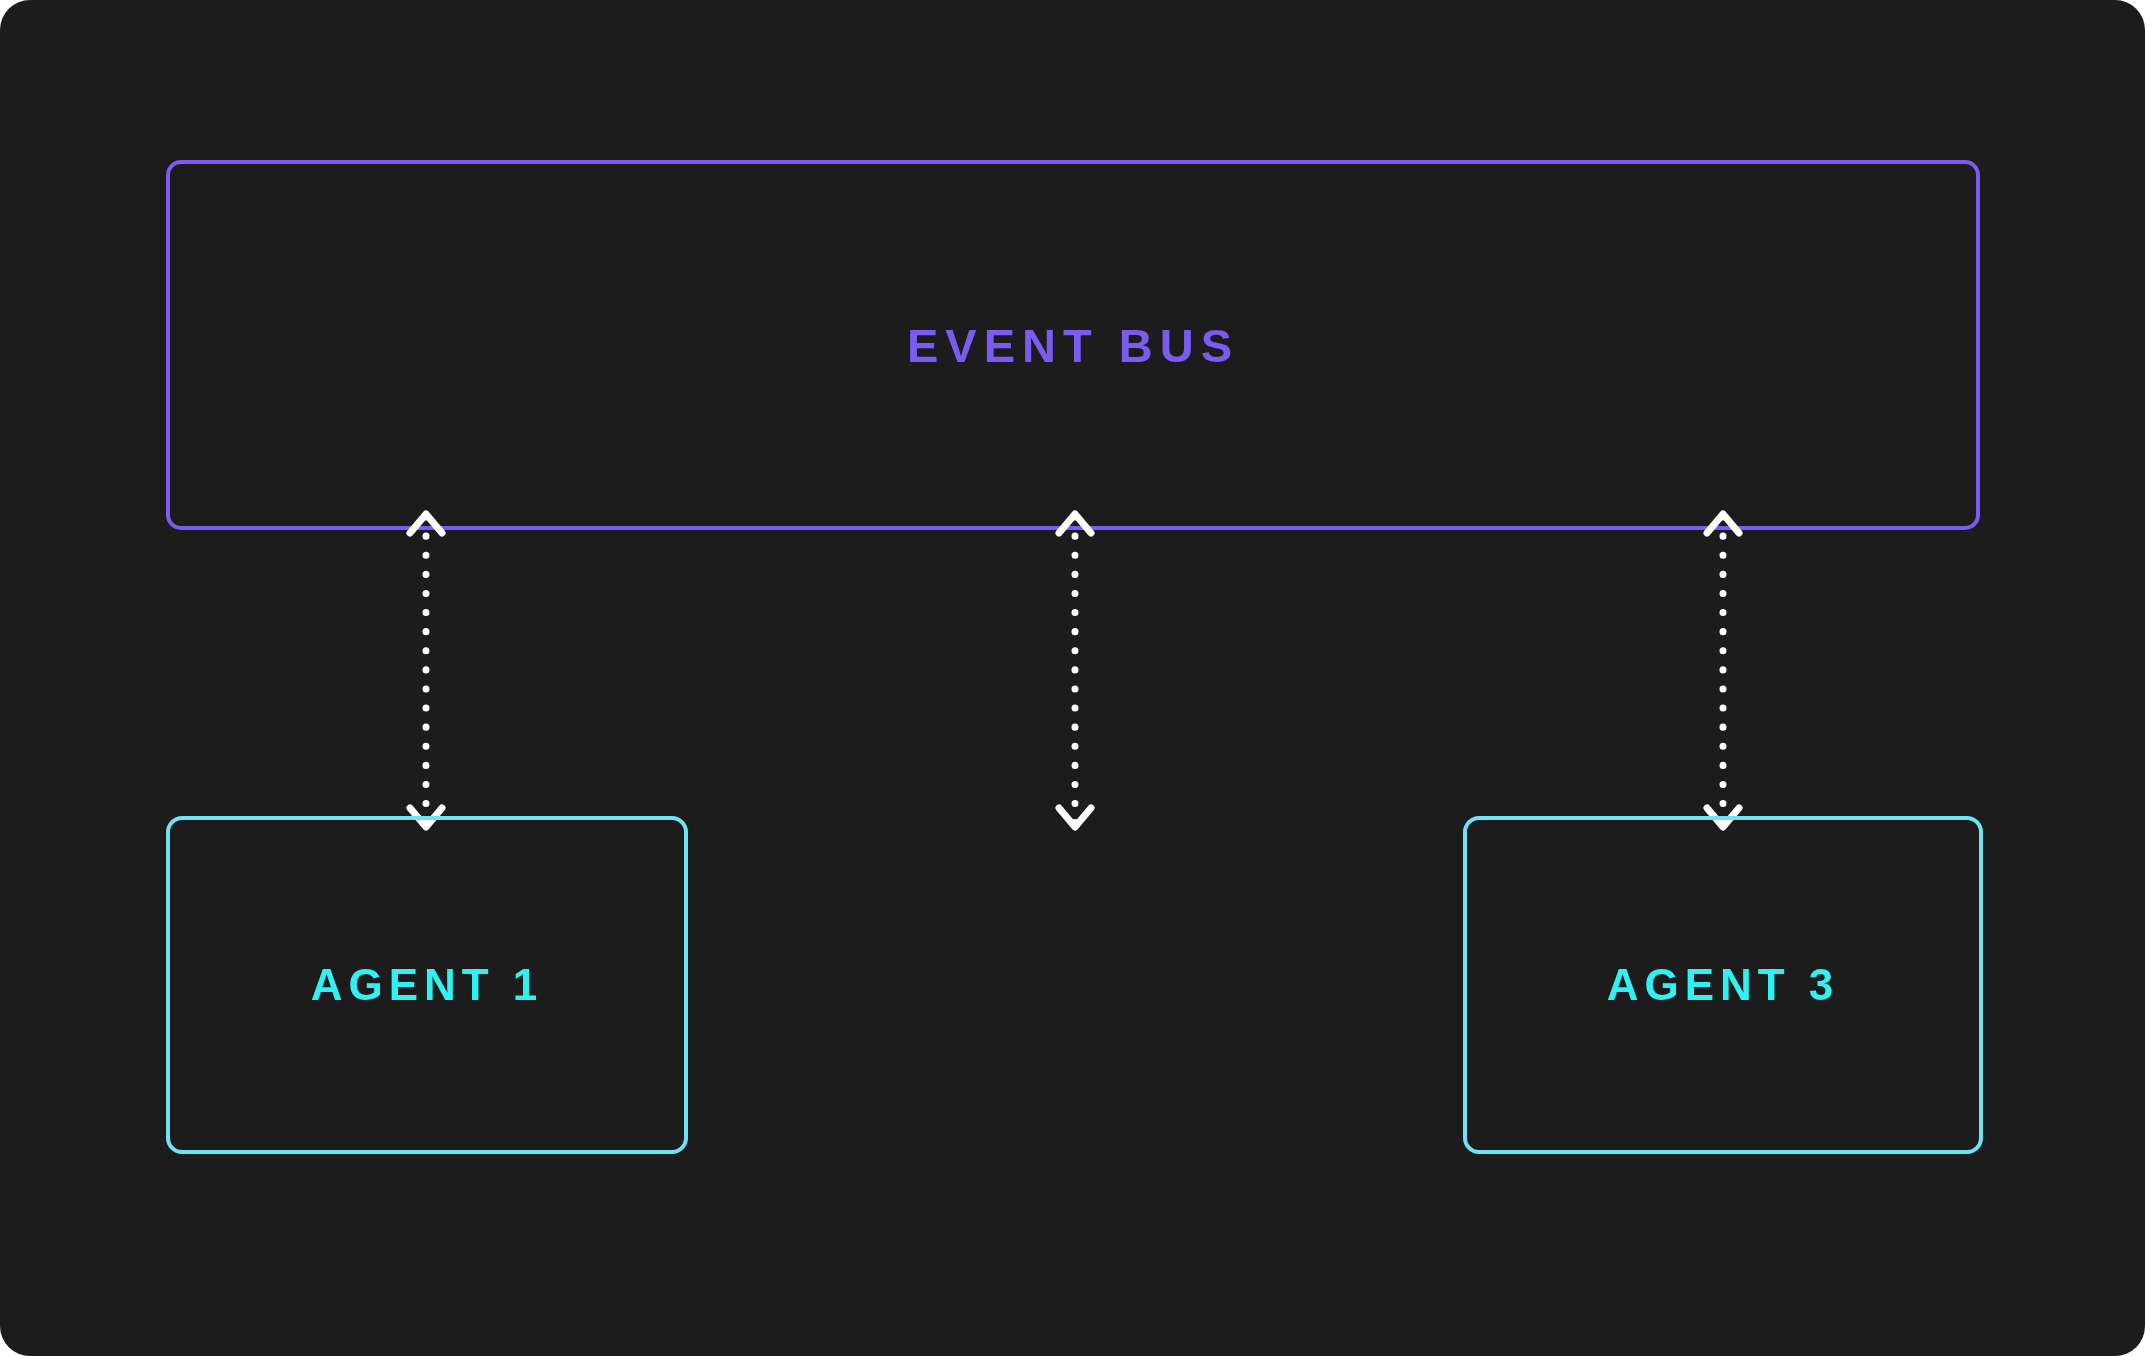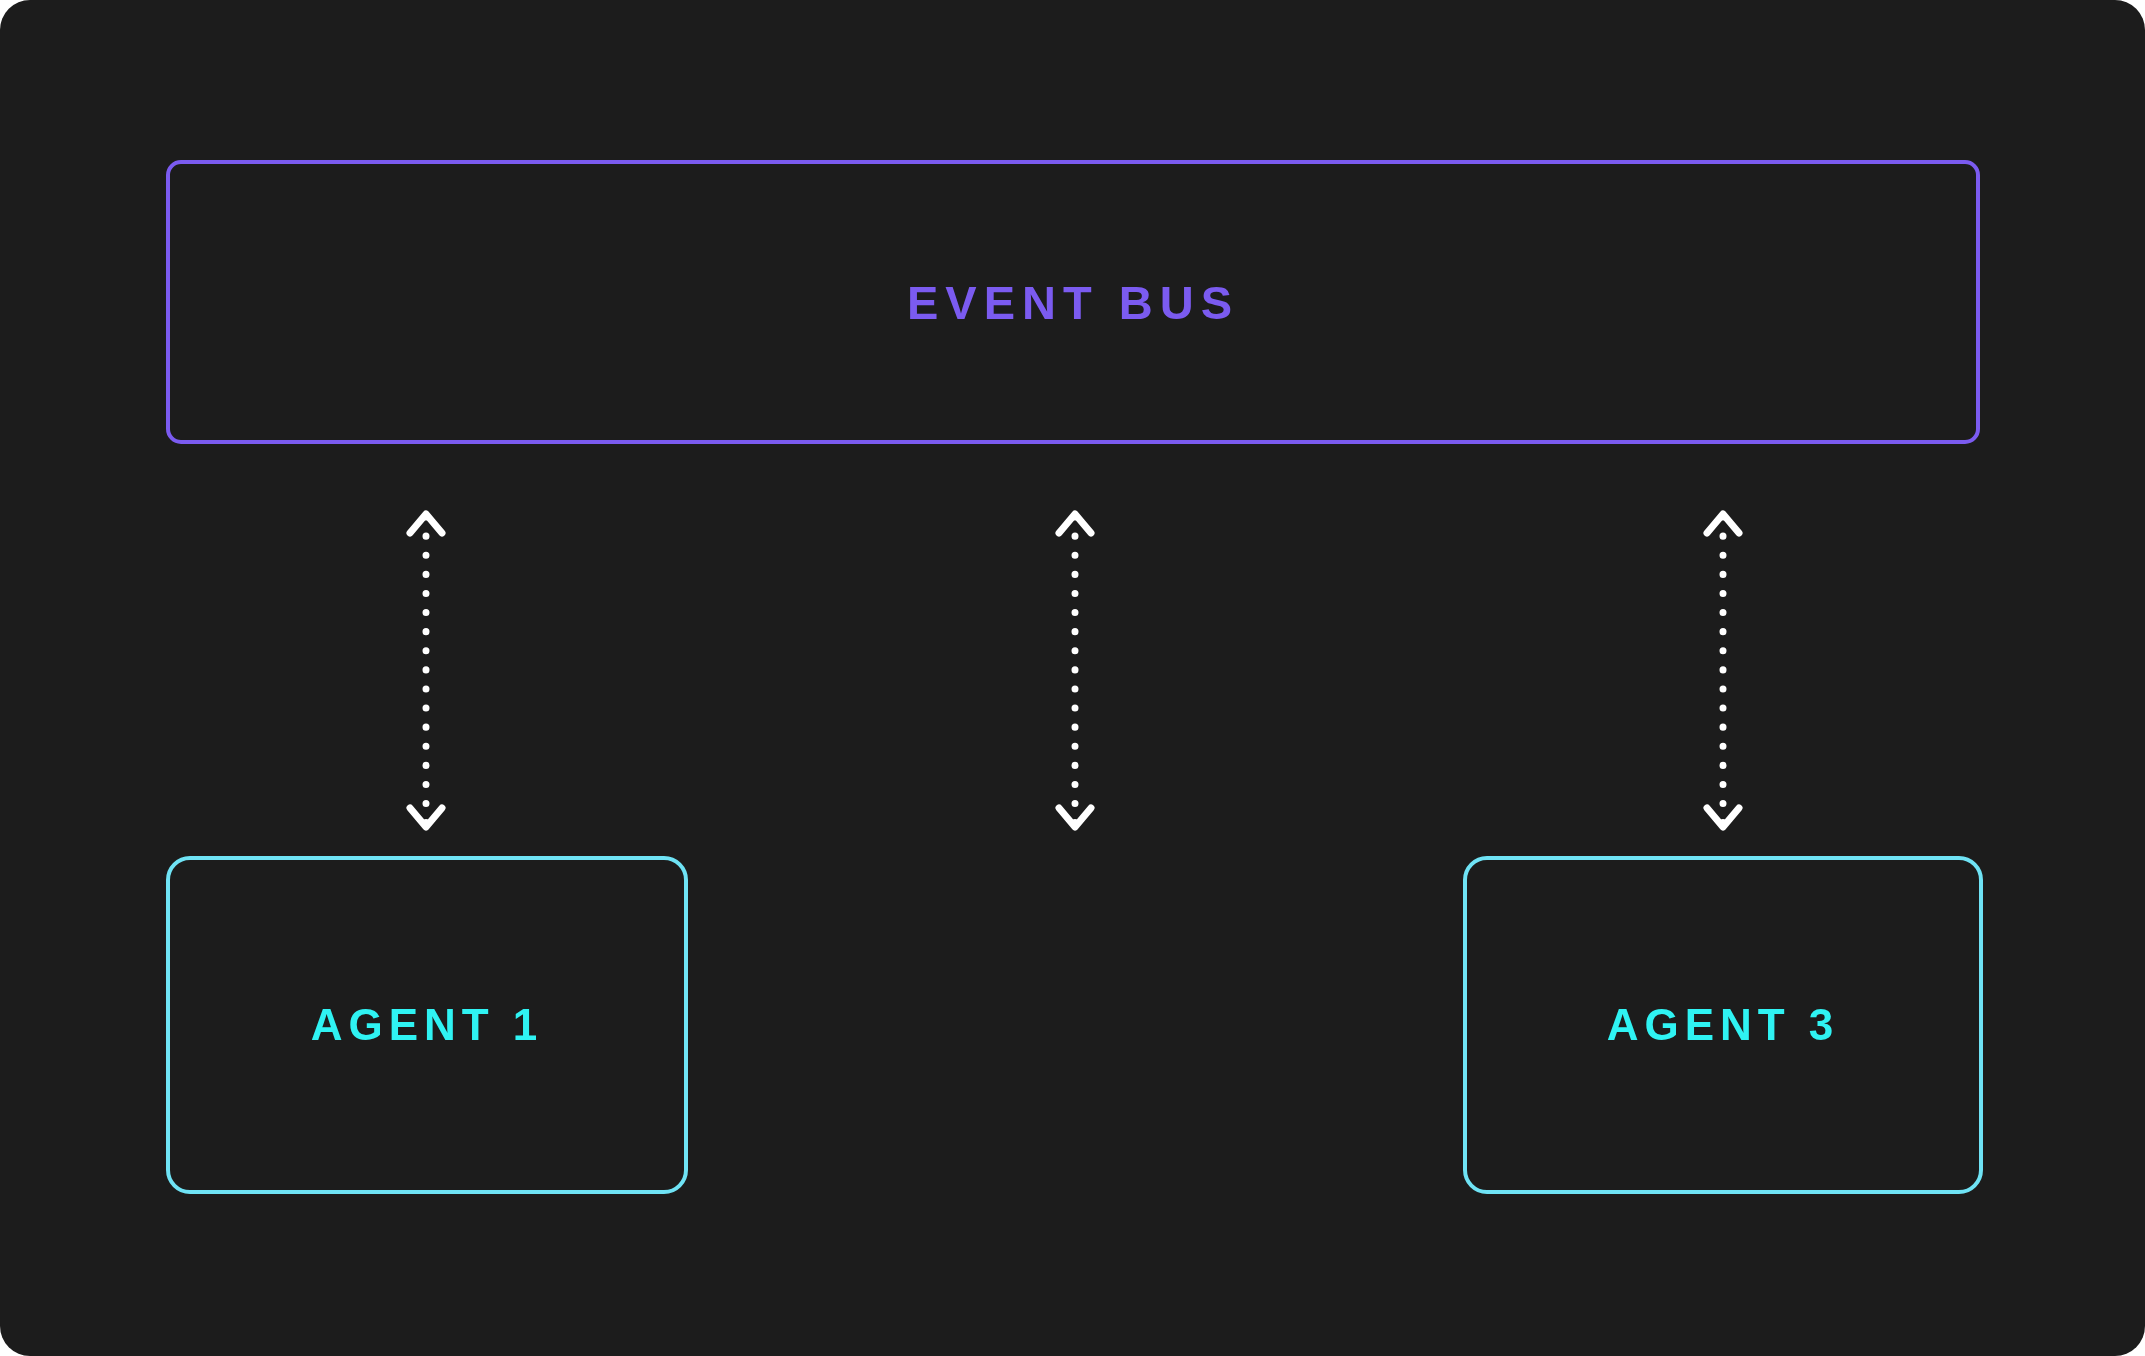--- a/index.html
+++ b/index.html
@@ -23,46 +23,46 @@
     overflow: hidden;
     box-sizing: border-box;
   }
 
   
   .bus-node {
     position: absolute;
     left: 166px;
     top: 160px;
     width: 1814px;
-    height: 284px;
+    height: 370px;
     box-sizing: border-box;
     border: 4px solid #7b5bf0;
     border-radius: 15px;
     background: transparent;
     display: flex;
     align-items: center;
     justify-content: center;
   }
   .bus-label {
     font-size: 47px;
     font-weight: bold;
     letter-spacing: 7px;
     color: #7b5bf0;
     white-space: nowrap;
     line-height: 1;
   }
 
   
   .agent-node {
     position: absolute;
-    top: 856px;
+    top: 816px;
     height: 338px;
     box-sizing: border-box;
     border: 4px solid #6fe3f5;
-    border-radius: 24px;
+    border-radius: 16px;
     background: transparent;
     display: flex;
     align-items: center;
     justify-content: center;
   }
   #agent-node-0 { left: 166px;  width: 522px; }
   #agent-node-1 { left: 815px;  width: 525px; }
   #agent-node-2 { left: 1463px; width: 520px; }
 
   .agent-label {

